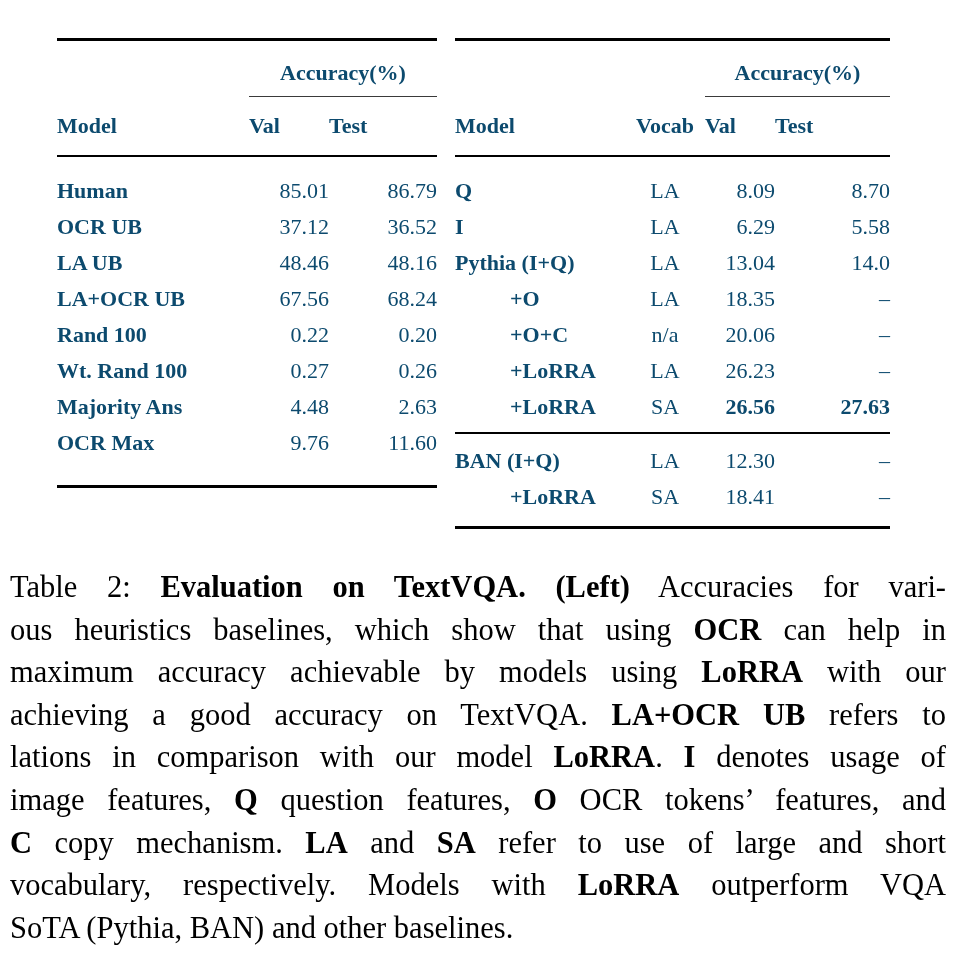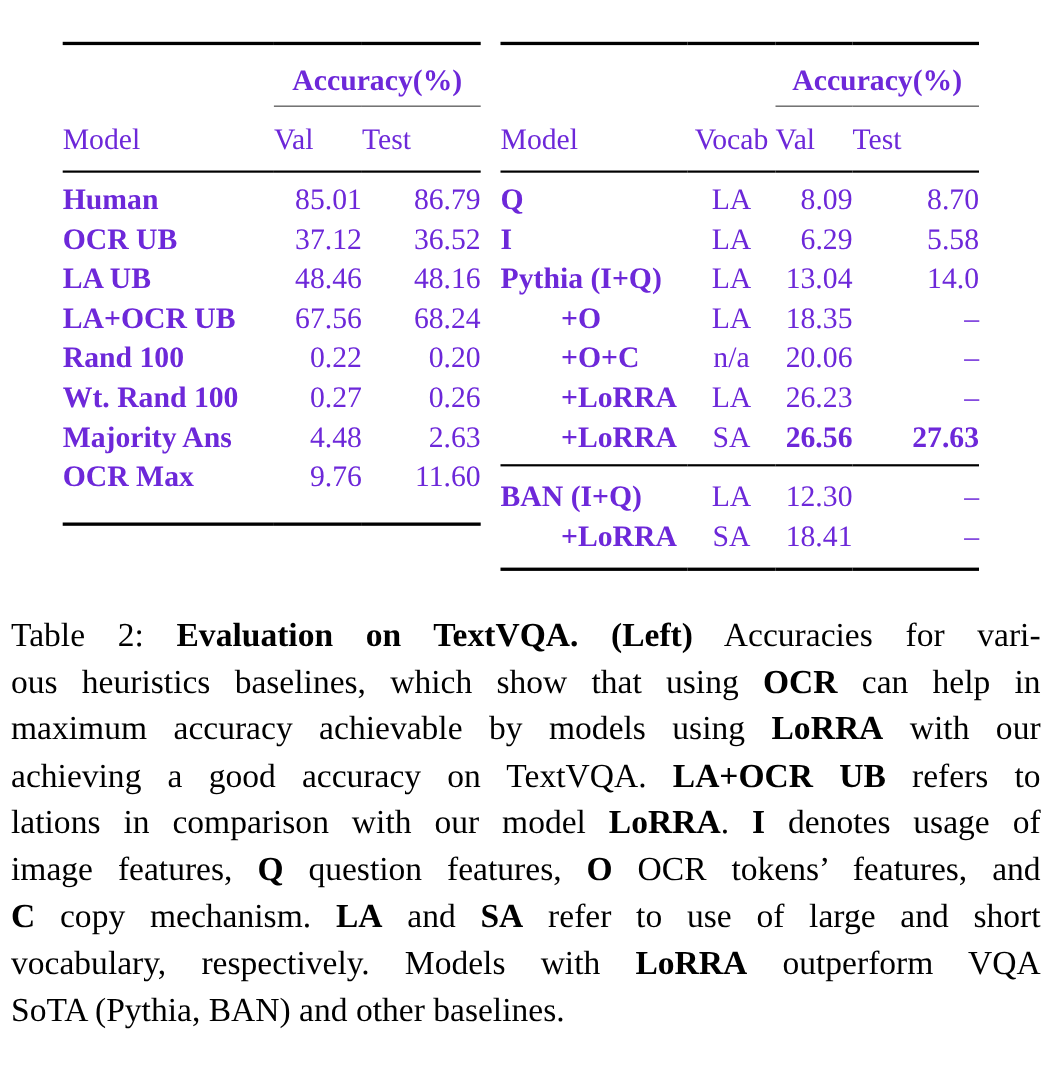--- a/index.html
+++ b/index.html
@@ -4,40 +4,40 @@
 <style>
   html,body { margin:0; padding:0; background:#ffffff; }
   .page {
     position:relative; width:954px; height:978px; overflow:hidden;
     background:#ffffff; color:#000;
     font-family:"Liberation Serif", serif;
   }
 
   
   .figure { display:flex; align-items:flex-start; padding:38px 0 0 57px; gap:18px; }
-  table { border-collapse:collapse; table-layout:fixed; font-size:27px; color:#6d28d9; }
+  table { border-collapse:collapse; table-layout:fixed; font-size:22px; color:#0c4a6e; }
   table.lt { width:380px; }
   table.rt { width:435px; }
   table { border-top:3.4px solid #000; border-bottom:3.4px solid #000; }
   th, td { padding:0; margin:0; white-space:nowrap; height:36px; line-height:36px; font-weight:normal; }
 
   tr.grouphead th { height:50px; vertical-align:bottom; padding-bottom:5px; }
   th.acc { font-weight:bold; text-align:center; border-bottom:1.6px solid #3a3a3a; }
-  tr.colhead th { height:58px; vertical-align:middle; font-weight:normal; border-bottom:2.2px solid #000; }
+  tr.colhead th { height:58px; vertical-align:middle; font-weight:bold; border-bottom:2.2px solid #000; }
   th.model-h { text-align:left; }
   th.num-h  { text-align:left; }
   th.vocab-h { text-align:center; }
 
   td.model { font-weight:bold; text-align:left; }
   td.model.indent { padding-left:55px; }
   td.num { text-align:right; }
   td.vocab { text-align:center; }
   td.bv { font-weight:bold; }
 
-  tbody tr:first-child td { padding-top:6px; }
+  tbody tr:first-child td { padding-top:16px; }
   table.lt tbody tr:last-child td { padding-bottom:24px; }
   table.rt tbody.g1 { border-bottom:2.2px solid #000; }
   table.rt tbody.g1 tr:last-child td { padding-bottom:7px; }
   table.rt tbody.g2 tr:first-child td { padding-top:9px; }
   table.rt tbody.g2 tr:last-child td { padding-bottom:11px; }
 
   
   .caption { width:936px; margin:37px 0 0 10px; font-size:30.5px; line-height:42.6px; }
   .cap-line { text-align:justify; text-align-last:justify; }
   .cap-line.last { text-align-last:left; }

